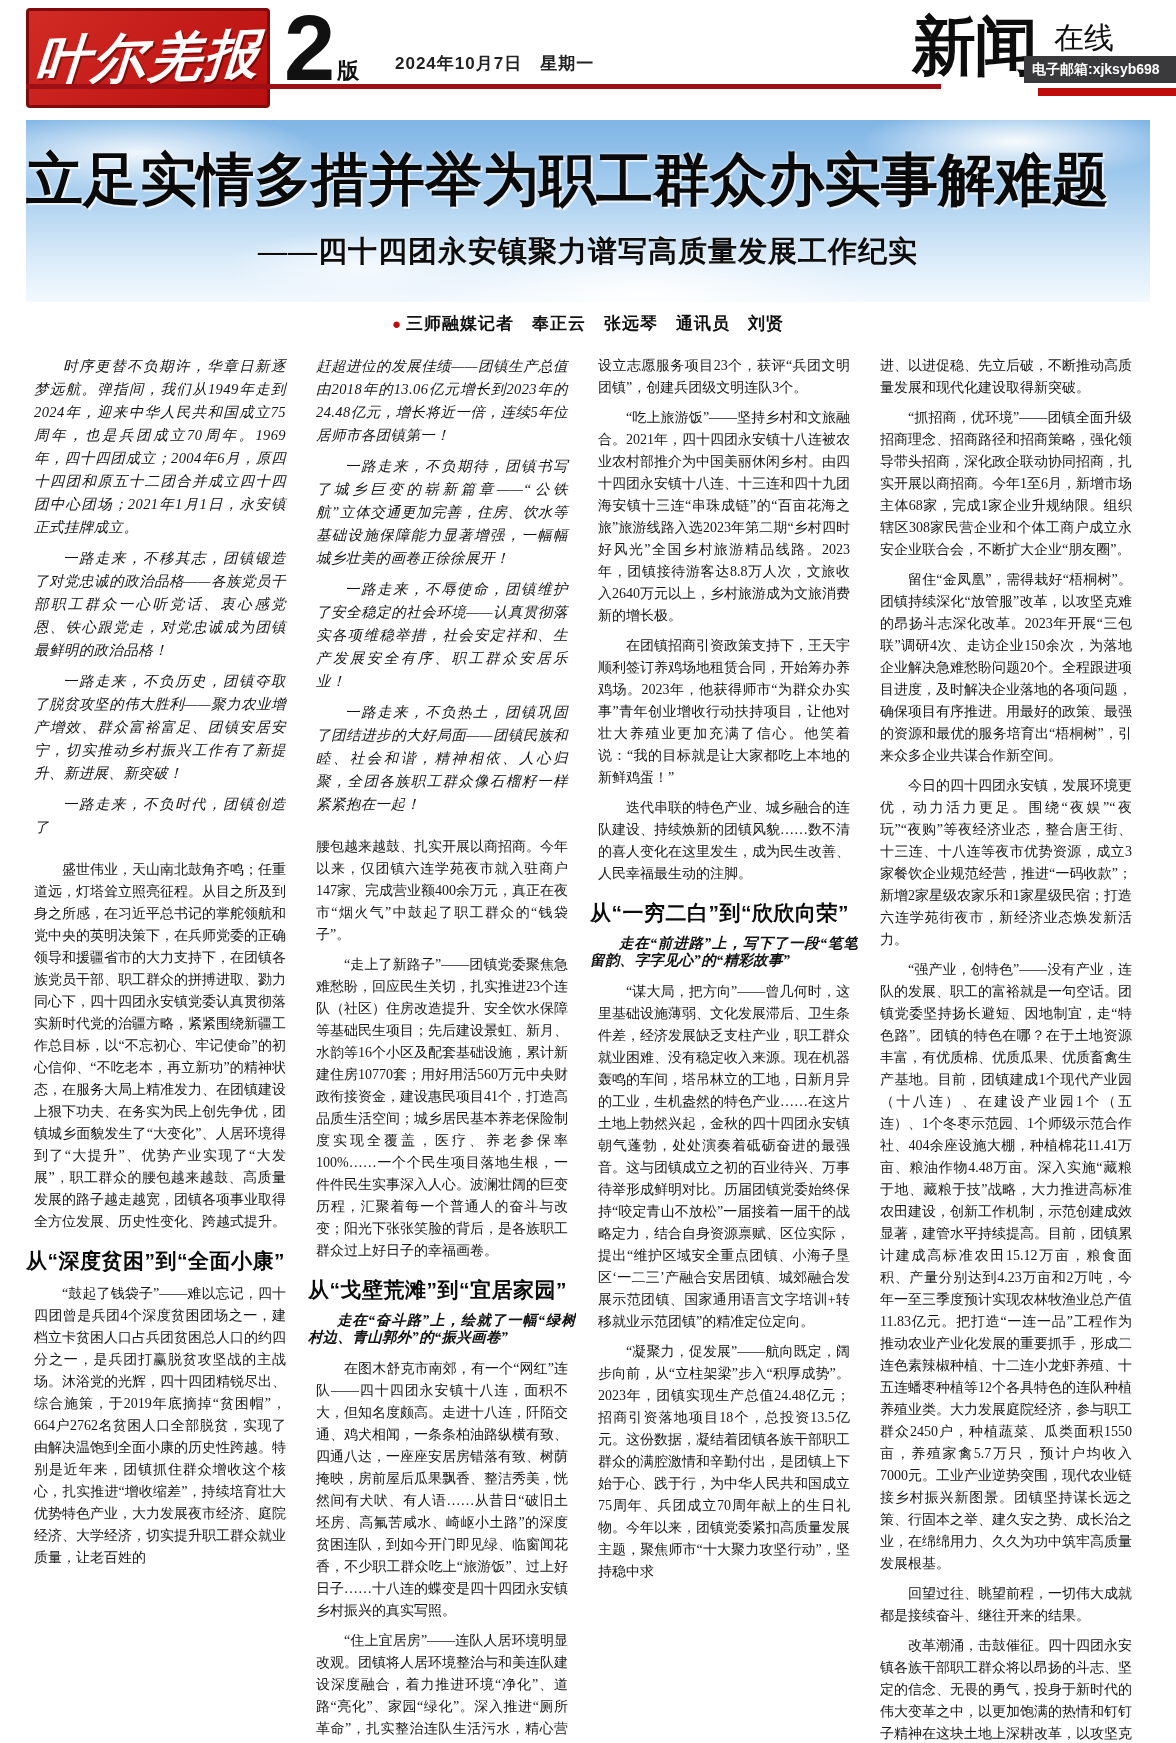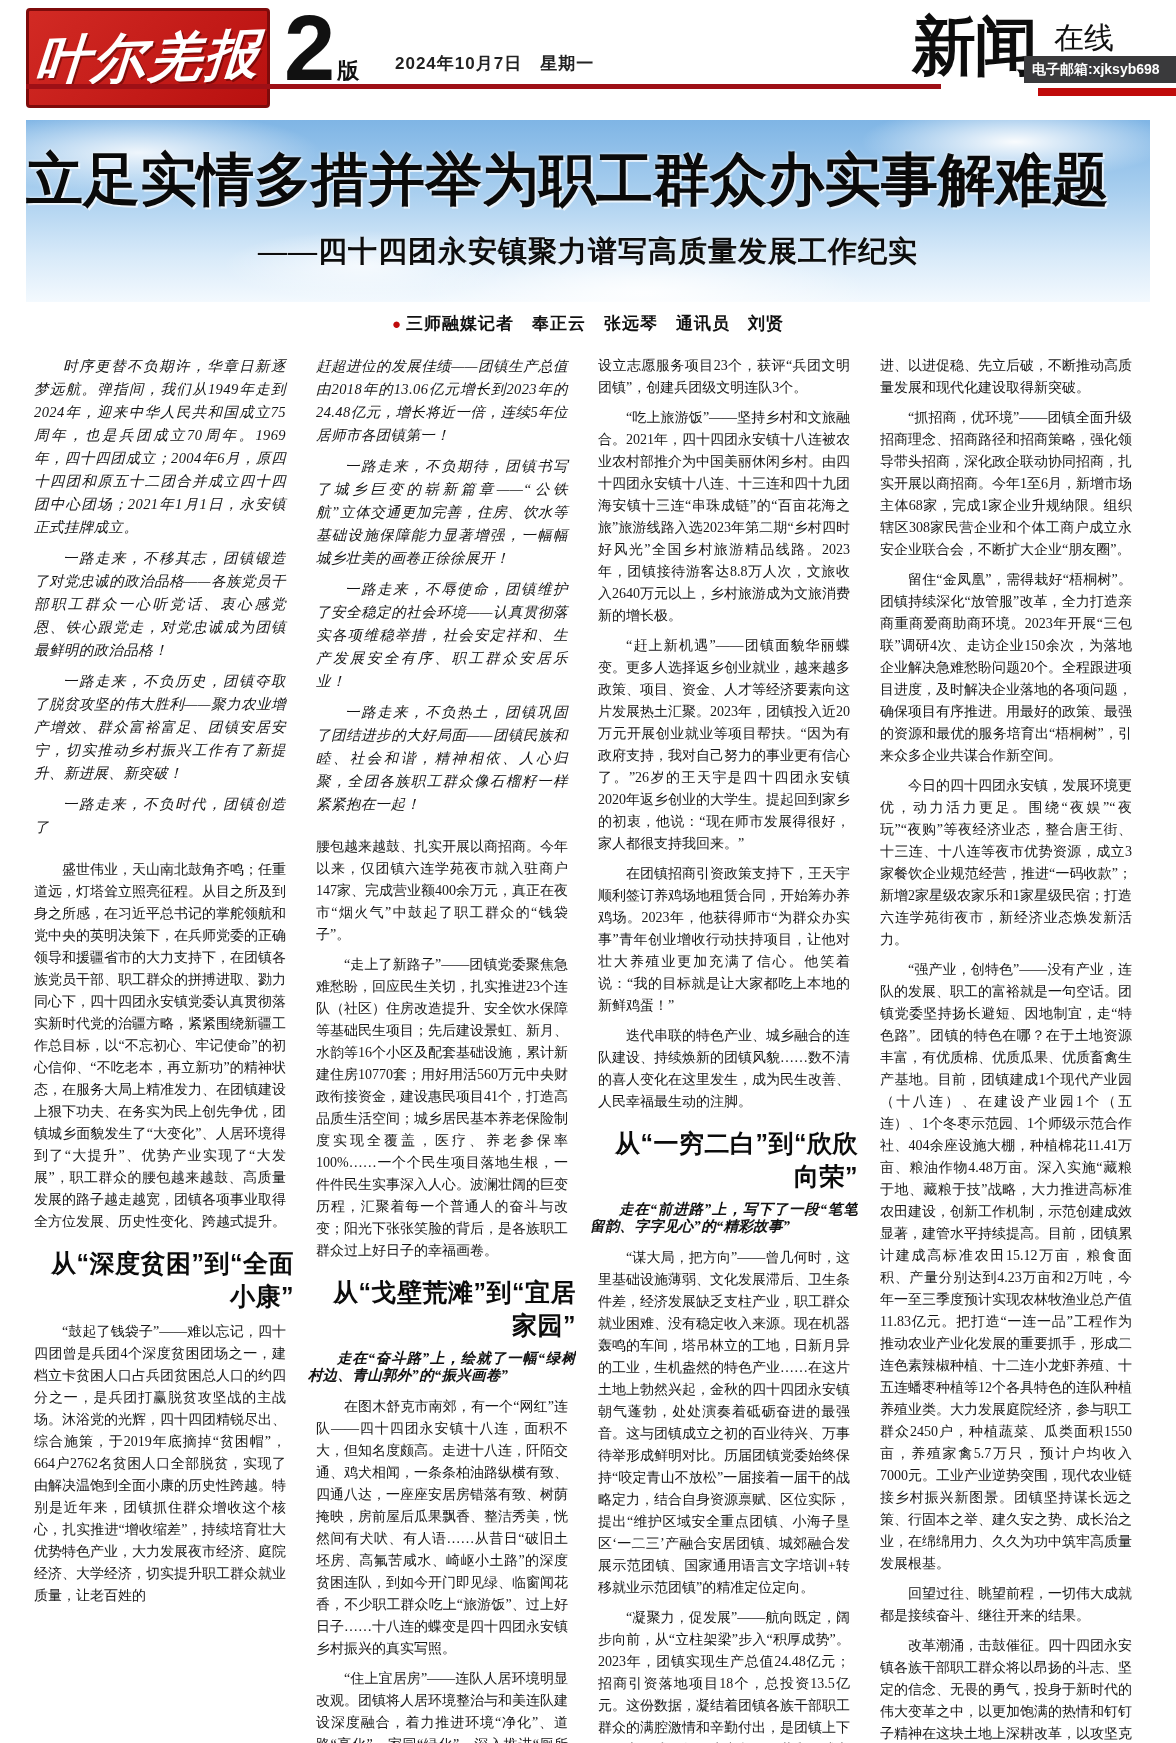--- a/index.html
+++ b/index.html
@@ -83,21 +83,21 @@
     font-size:14.5px;line-height:23px;font-style:italic;letter-spacing:.4px;color:#141414;
   }
   .intro{text-indent:2em;}
   .intro-cont{text-indent:0;}
   .intro + .para,.intro + .cont{margin-top:20px;}
   .para,.cont{font-size:14px;line-height:22px;color:#171717;}
   .para{text-indent:2em;}
   .cont{text-indent:0;}
   .heading{
     font-family:"Liberation Sans","DejaVu Sans",sans-serif;font-weight:900;
-    font-size:25px;text-align:right;text-indent:0;margin:14px 0 8px 0;color:#0c0c0c;
+    font-size:21px;text-align:left;text-indent:0;margin:14px 0 8px 0;color:#0c0c0c;
     letter-spacing:.5px;
   }
   .subheading{
     font-style:italic;font-weight:bold;font-size:14.5px;line-height:17px;
     text-indent:2em;margin:0 0 12px 0;color:#121212;letter-spacing:.3px;
   }
 </style>
 </head>
 <body>
 
@@ -147,32 +147,31 @@
         <div class="blk para">“走上了新路子”——团镇党委聚焦急难愁盼，回应民生关切，扎实推进23个连队（社区）住房改造提升、安全饮水保障等基础民生项目；先后建设景虹、新月、水韵等16个小区及配套基础设施，累计新建住房10770套；用好用活560万元中央财政衔接资金，建设惠民项目41个，打造高品质生活空间；城乡居民基本养老保险制度实现全覆盖，医疗、养老参保率100%……一个个民生项目落地生根，一件件民生实事深入人心。波澜壮阔的巨变历程，汇聚着每一个普通人的奋斗与改变；阳光下张张笑脸的背后，是各族职工群众过上好日子的幸福画卷。</div>
         <div class="blk heading">从“戈壁荒滩”到“宜居家园”</div>
         <div class="blk subheading">走在“奋斗路”上，绘就了一幅“绿树村边、青山郭外”的“振兴画卷”</div>
         <div class="blk para">在图木舒克市南郊，有一个“网红”连队——四十四团永安镇十八连，面积不大，但知名度颇高。走进十八连，阡陌交通、鸡犬相闻，一条条柏油路纵横有致、四通八达，一座座安居房错落有致、树荫掩映，房前屋后瓜果飘香、整洁秀美，恍然间有犬吠、有人语……从昔日“破旧土坯房、高氟苦咸水、崎岖小土路”的深度贫困连队，到如今开门即见绿、临窗闻花香，不少职工群众吃上“旅游饭”、过上好日子……十八连的蝶变是四十四团永安镇乡村振兴的真实写照。</div>
         <div class="blk para">“住上宜居房”——连队人居环境明显改观。团镇将人居环境整治与和美连队建设深度融合，着力推进环境“净化”、道路“亮化”、家园“绿化”。深入推进“厕所革命”，扎实整治连队生活污水，精心营造优美舒适、干净整洁、文明有序的生产生活环境。</div>
         <div class="blk para">“做好惠民事”——坚持“颜值”与“内涵”并重。从班子主导到全民行动，从社会共建到突出特色，从城镇建设到连风文明，四十四团永安镇把文明建设与民生实事有机统一结合，依托新时代文明实践站开展志愿服务活动745次，</div>
       </div>
     <div class="col">
         <div class="blk cont">设立志愿服务项目23个，获评“兵团文明团镇”，创建兵团级文明连队3个。</div>
         <div class="blk para">“吃上旅游饭”——坚持乡村和文旅融合。2021年，四十四团永安镇十八连被农业农村部推介为中国美丽休闲乡村。由四十四团永安镇十八连、十三连和四十九团海安镇十三连“串珠成链”的“百亩花海之旅”旅游线路入选2023年第二期“乡村四时好风光”全国乡村旅游精品线路。2023年，团镇接待游客达8.8万人次，文旅收入2640万元以上，乡村旅游成为文旅消费新的增长极。</div>
-        <div class="blk para">“赶上新机遇”——团镇面貌华丽蝶变。更多人选择返乡创业就业，越来越多政策、项目、资金、人才等经济要素向这片发展热土汇聚。2023年，团镇投入近20万元开展创业就业等项目帮扶。“因为有政府支持，我对自己努力的事业更有信心了。”26岁的王天宇是四十四团永安镇2020年返乡创业的大学生。提起回到家乡的初衷，他说：“现在师市发展得很好，家人都很支持我回来。”</div>
         <div class="blk para">在团镇招商引资政策支持下，王天宇顺利签订养鸡场地租赁合同，开始筹办养鸡场。2023年，他获得师市“为群众办实事”青年创业增收行动扶持项目，让他对壮大养殖业更加充满了信心。他笑着说：“我的目标就是让大家都吃上本地的新鲜鸡蛋！”</div>
         <div class="blk para">迭代串联的特色产业、城乡融合的连队建设、持续焕新的团镇风貌……数不清的喜人变化在这里发生，成为民生改善、人民幸福最生动的注脚。</div>
         <div class="blk heading">从“一穷二白”到“欣欣向荣”</div>
         <div class="blk subheading">走在“前进路”上，写下了一段“笔笔留韵、字字见心”的“精彩故事”</div>
         <div class="blk para">“谋大局，把方向”——曾几何时，这里基础设施薄弱、文化发展滞后、卫生条件差，经济发展缺乏支柱产业，职工群众就业困难、没有稳定收入来源。现在机器轰鸣的车间，塔吊林立的工地，日新月异的工业，生机盎然的特色产业……在这片土地上勃然兴起，金秋的四十四团永安镇朝气蓬勃，处处演奏着砥砺奋进的最强音。这与团镇成立之初的百业待兴、万事待举形成鲜明对比。历届团镇党委始终保持“咬定青山不放松”一届接着一届干的战略定力，结合自身资源禀赋、区位实际，提出“维护区域安全重点团镇、小海子垦区‘一二三’产融合安居团镇、城郊融合发展示范团镇、国家通用语言文字培训+转移就业示范团镇”的精准定位定向。</div>
         <div class="blk para">“凝聚力，促发展”——航向既定，阔步向前，从“立柱架梁”步入“积厚成势”。2023年，团镇实现生产总值24.48亿元；招商引资落地项目18个，总投资13.5亿元。这份数据，凝结着团镇各族干部职工群众的满腔激情和辛勤付出，是团镇上下始于心、践于行，为中华人民共和国成立75周年、兵团成立70周年献上的生日礼物。今年以来，团镇党委紧扣高质量发展主题，聚焦师市“十大聚力攻坚行动”，坚持稳中求</div>
       </div>
     <div class="col">
         <div class="blk cont">进、以进促稳、先立后破，不断推动高质量发展和现代化建设取得新突破。</div>
         <div class="blk para">“抓招商，优环境”——团镇全面升级招商理念、招商路径和招商策略，强化领导带头招商，深化政企联动协同招商，扎实开展以商招商。今年1至6月，新增市场主体68家，完成1家企业升规纳限。组织辖区308家民营企业和个体工商户成立永安企业联合会，不断扩大企业“朋友圈”。</div>
-        <div class="blk para">留住“金凤凰”，需得栽好“梧桐树”。团镇持续深化“放管服”改革，全力打造亲商重商爱商助商环境。2023年开展“三包联”调研4次、走访企业150余次，为落地企业解决急难愁盼问题20个。全程跟进项目进度，及时解决企业落地的各项问题，确保项目有序推进。用最好的政策、最强的资源和最优的服务培育出“梧桐树”，引来众多企业共谋合作新空间。</div>
+        <div class="blk para">留住“金凤凰”，需得栽好“梧桐树”。团镇持续深化“放管服”改革，以攻坚克难的昂扬斗志深化改革。2023年开展“三包联”调研4次、走访企业150余次，为落地企业解决急难愁盼问题20个。全程跟进项目进度，及时解决企业落地的各项问题，确保项目有序推进。用最好的政策、最强的资源和最优的服务培育出“梧桐树”，引来众多企业共谋合作新空间。</div>
         <div class="blk para">今日的四十四团永安镇，发展环境更优，动力活力更足。围绕“夜娱”“夜玩”“夜购”等夜经济业态，整合唐王街、十三连、十八连等夜市优势资源，成立3家餐饮企业规范经营，推进“一码收款”；新增2家星级农家乐和1家星级民宿；打造六连学苑街夜市，新经济业态焕发新活力。</div>
         <div class="blk para">“强产业，创特色”——没有产业，连队的发展、职工的富裕就是一句空话。团镇党委坚持扬长避短、因地制宜，走“特色路”。团镇的特色在哪？在于土地资源丰富，有优质棉、优质瓜果、优质畜禽生产基地。目前，团镇建成1个现代产业园（十八连）、在建设产业园1个（五连）、1个冬枣示范园、1个师级示范合作社、404余座设施大棚，种植棉花11.41万亩、粮油作物4.48万亩。深入实施“藏粮于地、藏粮于技”战略，大力推进高标准农田建设，创新工作机制，示范创建成效显著，建管水平持续提高。目前，团镇累计建成高标准农田15.12万亩，粮食面积、产量分别达到4.23万亩和2万吨，今年一至三季度预计实现农林牧渔业总产值11.83亿元。把打造“一连一品”工程作为推动农业产业化发展的重要抓手，形成二连色素辣椒种植、十二连小龙虾养殖、十五连蟠枣种植等12个各具特色的连队种植养殖业类。大力发展庭院经济，参与职工群众2450户，种植蔬菜、瓜类面积1550亩，养殖家禽5.7万只，预计户均收入7000元。工业产业逆势突围，现代农业链接乡村振兴新图景。团镇坚持谋长远之策、行固本之举、建久安之势、成长治之业，在绵绵用力、久久为功中筑牢高质量发展根基。</div>
         <div class="blk para">回望过往、眺望前程，一切伟大成就都是接续奋斗、继往开来的结果。</div>
         <div class="blk para">改革潮涌，击鼓催征。四十四团永安镇各族干部职工群众将以昂扬的斗志、坚定的信念、无畏的勇气，投身于新时代的伟大变革之中，以更加饱满的热情和钉钉子精神在这块土地上深耕改革，以攻坚克难的昂扬斗志深化改革，以团结奋斗的强大合力保障改革，在新起点上以改革为动力，奋力奔跑在高质量发展的最佳赛道上，为奋力谱写好中国式现代化兵团实践三师篇章作出永安贡献。</div>
       </div>
   </div>
 
 </div>
 
 </body></html>

